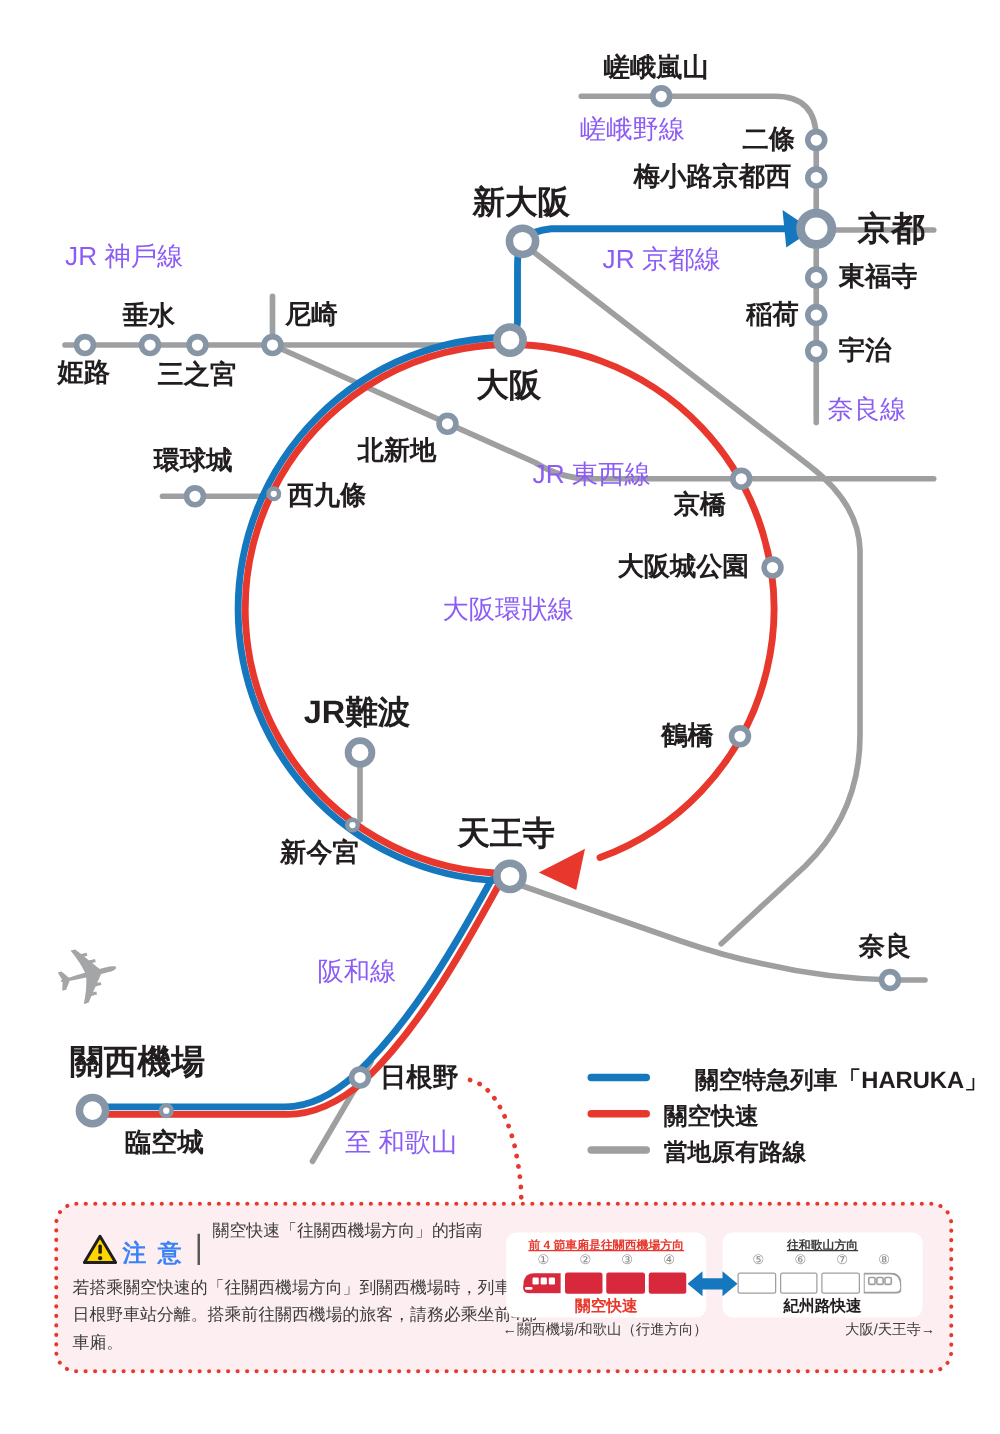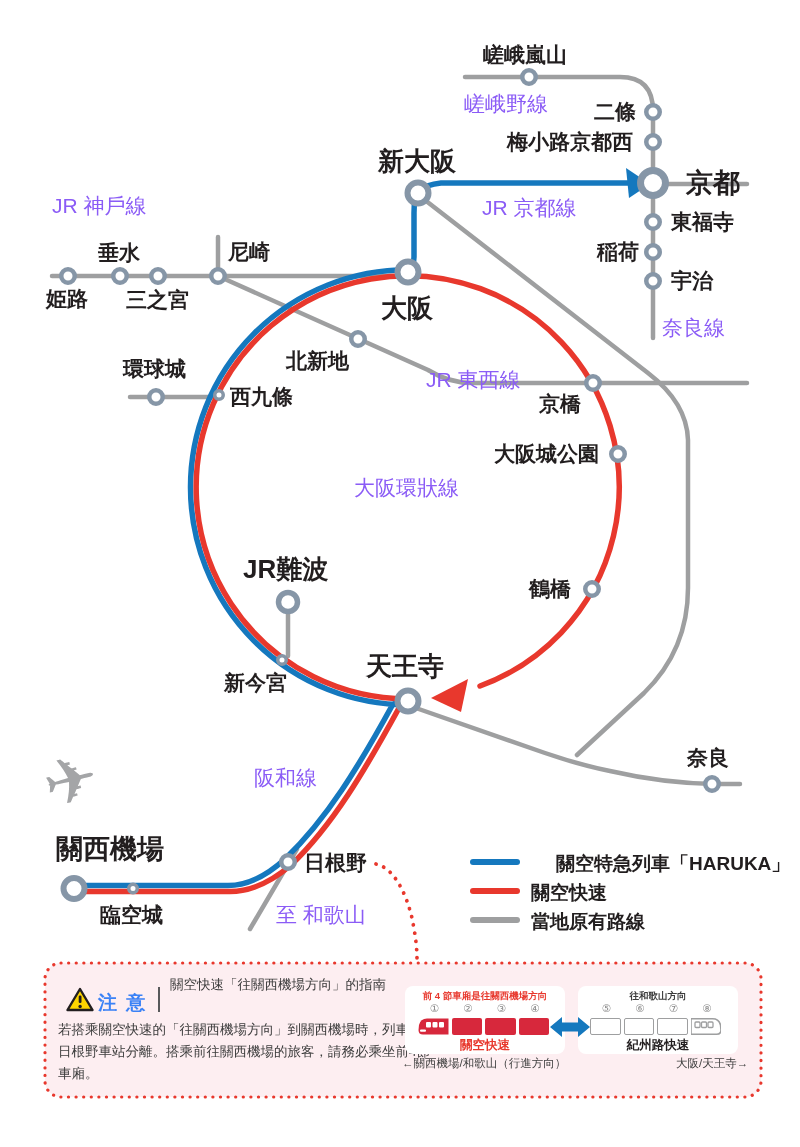--- a/index.html
+++ b/index.html
@@ -16,21 +16,21 @@
   .sw-gray{background:#9e9fa0;}
   .legend-label{position:absolute;z-index:3;font-size:19px;font-weight:600;color:#221e1f;white-space:nowrap;}
   .plane{position:absolute;z-index:2;color:#a4a5a7;font-size:64px;transform:rotate(-14deg);}
   
   .notice-title{position:absolute;z-index:4;font-size:19px;font-weight:bold;color:#3b82f6;letter-spacing:2px;white-space:nowrap;}
   .notice-divider{position:absolute;z-index:4;width:2px;height:25px;background:#58595b;}
   .notice-subtitle{position:absolute;z-index:4;font-size:13.5px;color:#3c3c3c;white-space:nowrap;}
   .notice-line{position:absolute;z-index:4;font-size:13.5px;color:#3c3c3c;white-space:nowrap;}
   .warn-icon{position:absolute;z-index:4;}
   .tbox{position:absolute;z-index:4;width:160px;height:68px;background:#fff;border-radius:8px;}
-  .theading{position:absolute;z-index:5;width:160px;text-align:center;font-size:9.5px;font-weight:bold;white-space:nowrap;}
+  .theading{position:absolute;z-index:5;width:160px;text-align:center;font-size:9.5px;font-weight:bold;white-space:nowrap;text-decoration:underline;}
   .theading-red{color:#e8382d;}
   .theading-dark{color:#3c3c3c;}
   .numrow{position:absolute;z-index:5;width:134px;display:flex;}
   .numrow span{width:33.5px;text-align:center;font-size:10.5px;color:#8a8a8a;line-height:1;}
   .carrow{position:absolute;z-index:5;display:flex;gap:3px;}
   .car{width:30.5px;height:17px;border-radius:2px;}
   .car-red{background:#d7283c;}
   .car-white{background:#fff;border:1.6px solid #9e9fa0;box-sizing:border-box;}
   .tlabel{position:absolute;z-index:5;width:160px;text-align:center;font-size:12.5px;font-weight:bold;white-space:nowrap;}
   .tlabel-red{color:#e8382d;}

